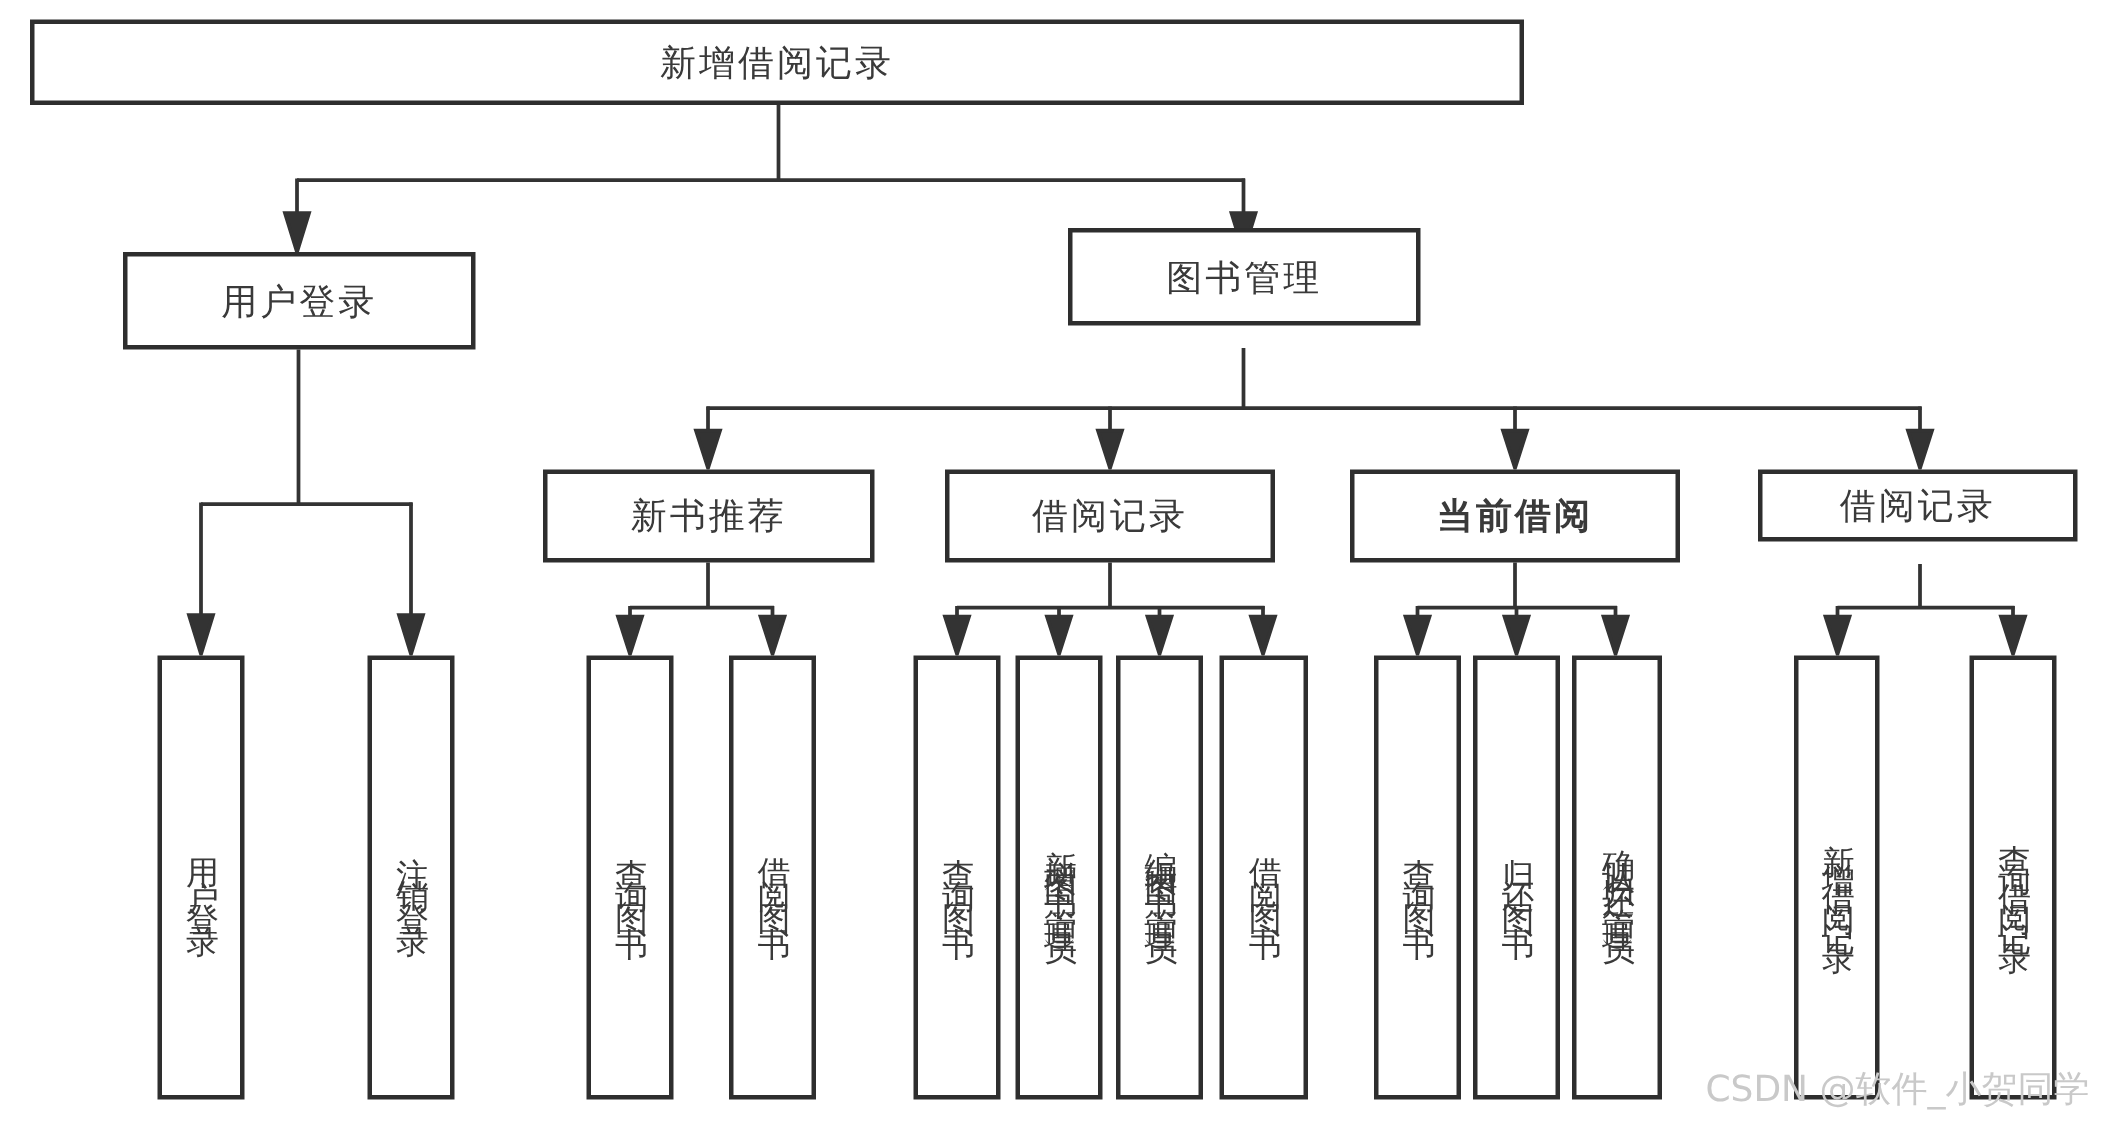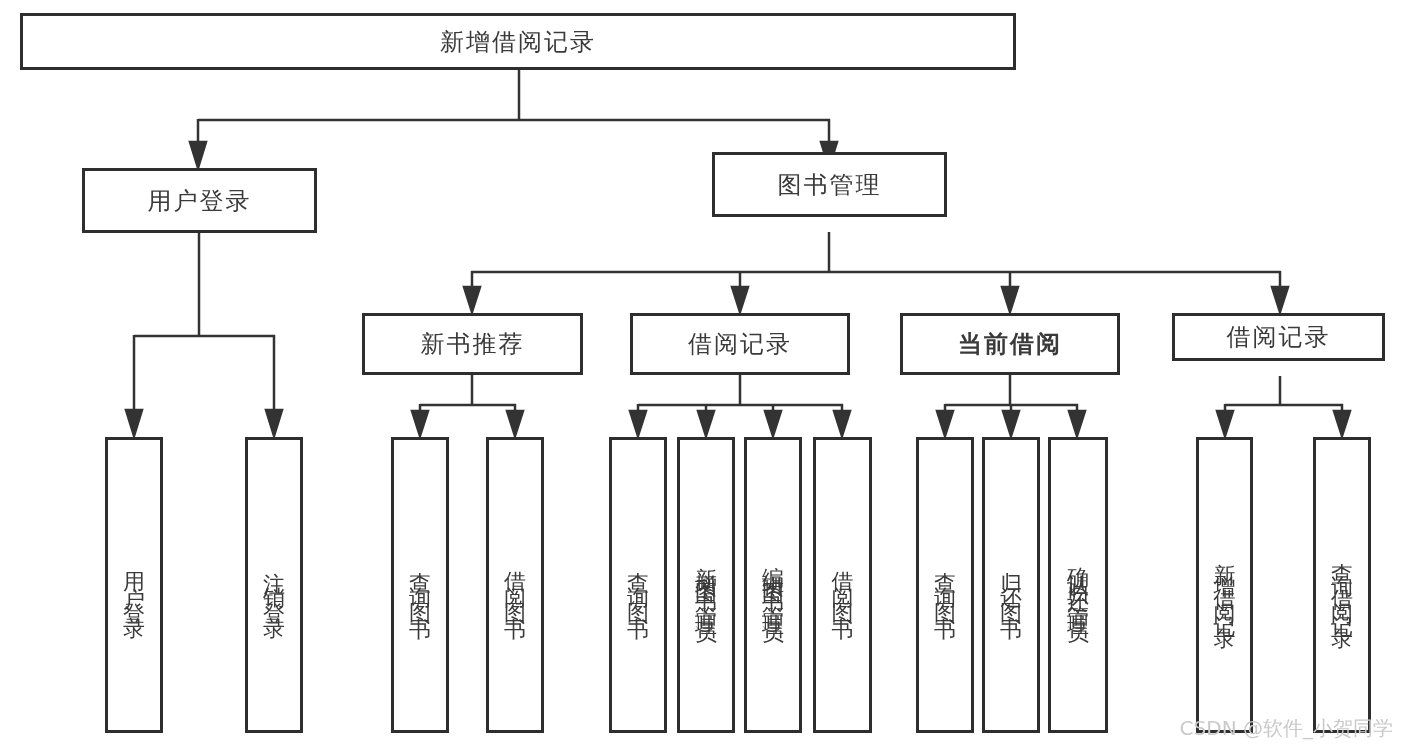--- a/index.html
+++ b/index.html
@@ -46,21 +46,21 @@
     font-size: 22px;
     letter-spacing: 0.7em;
     line-height: 1;
   }
   .v-text.l6 { letter-spacing: 0.6em; }
   .v-text.l9 { letter-spacing: 0.36em; }
   .watermark {
     position: absolute;
     right: 12px;
     bottom: 5px;
-    font-size: 20px;
+    font-size: 24px;
     color: var(--watermark);
     white-space: nowrap;
     z-index: 5;
     pointer-events: none;
   }
 </style>
 </head>
 <body>
 
 <div class="canvas">

